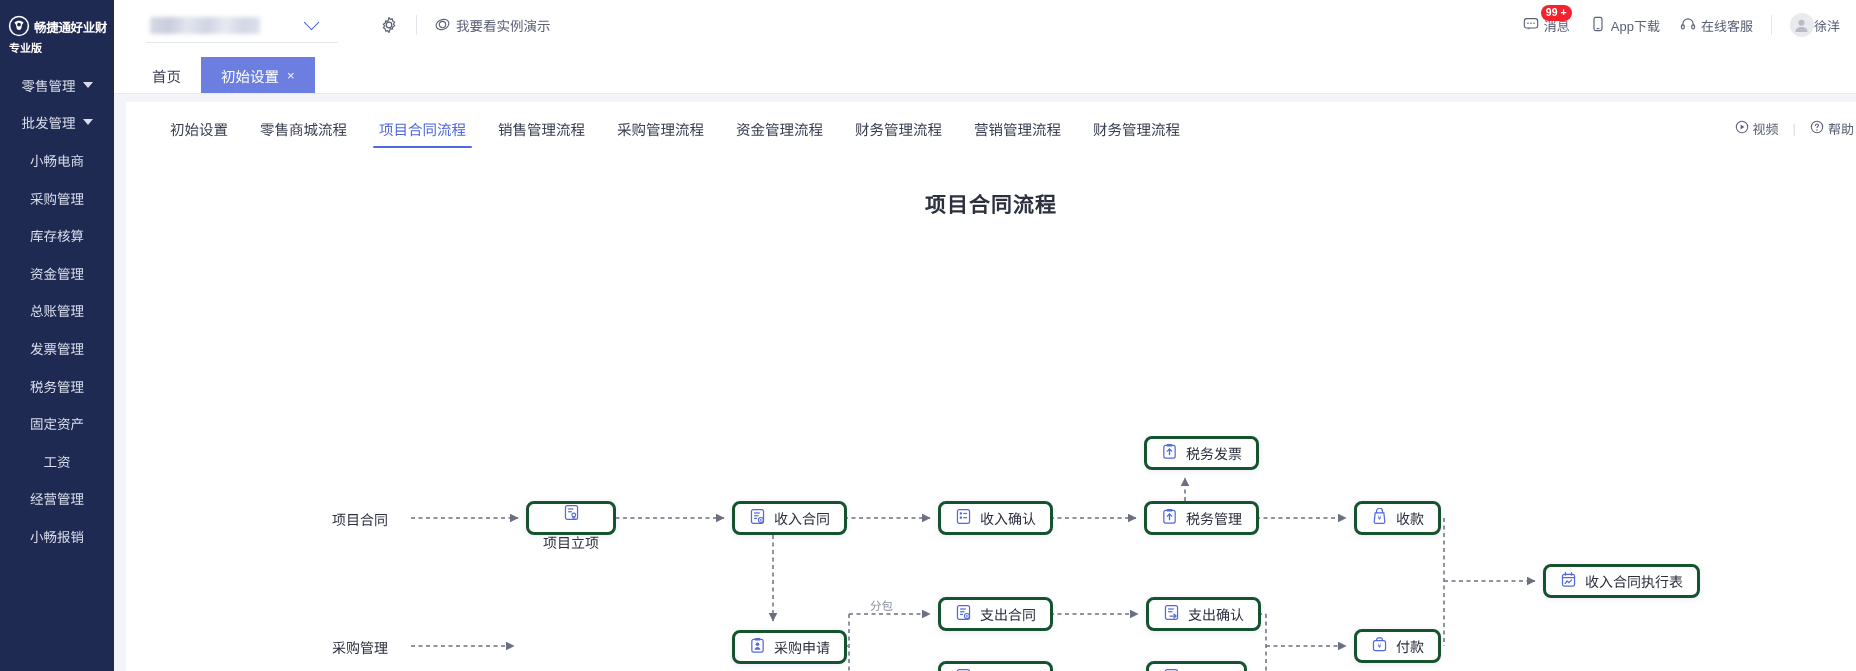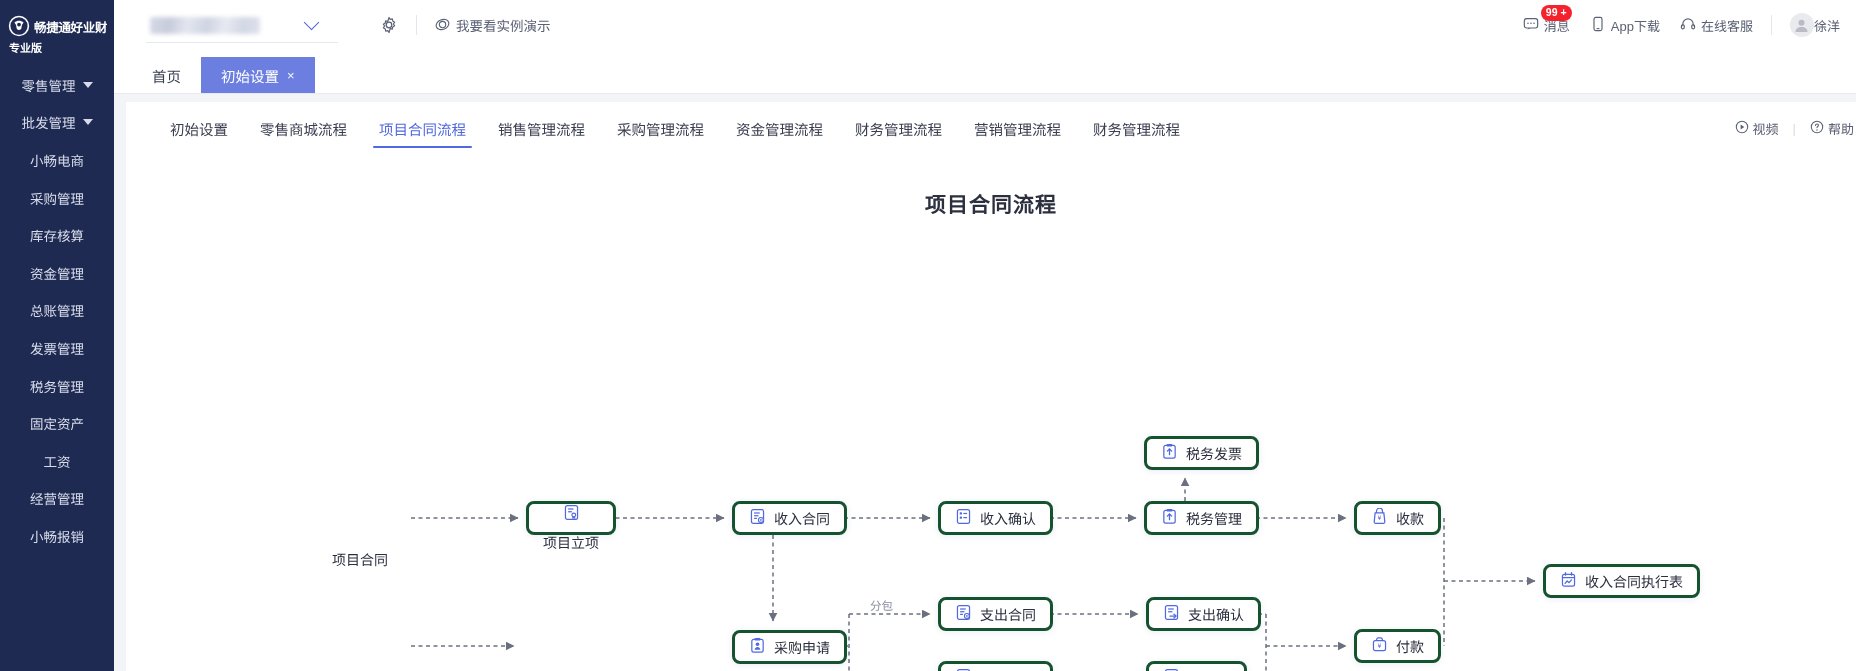--- a/index.html
+++ b/index.html
@@ -143,21 +143,21 @@
 
   
   .node {
     position: absolute; height: 34px; display: flex; align-items: center;
     gap: 8px; padding: 0 14px; background: #fff; border: 3px solid #14532d;
     border-radius: 8px; box-shadow: 0 1px 6px rgba(92,104,190,.13);
     font-size: 14px; color: #2b2f3e; cursor: pointer; white-space: nowrap;
   }
   .node svg { flex: 0 0 17px; }
   .rowlabel {
-    position: absolute; font-size: 14px; color: #2b2f3e; white-space: nowrap; margin-top: 40px;
+    position: absolute; font-size: 14px; color: #2b2f3e; white-space: nowrap;
   }
   .edgelabel {
     position: absolute; font-size: 11.5px; color: #8a8f9e; white-space: nowrap;
   }
 </style>
 </head>
 <body>
 
 <div class="app">
 

